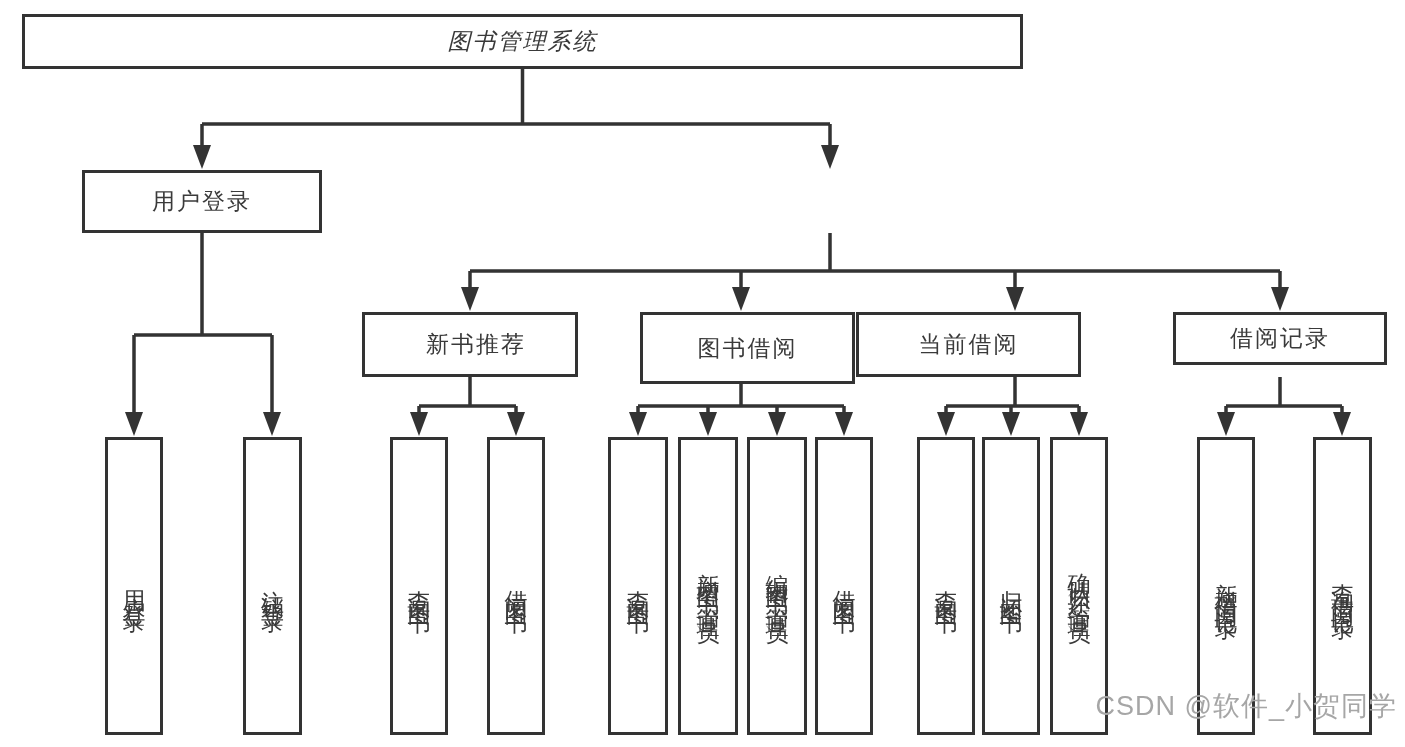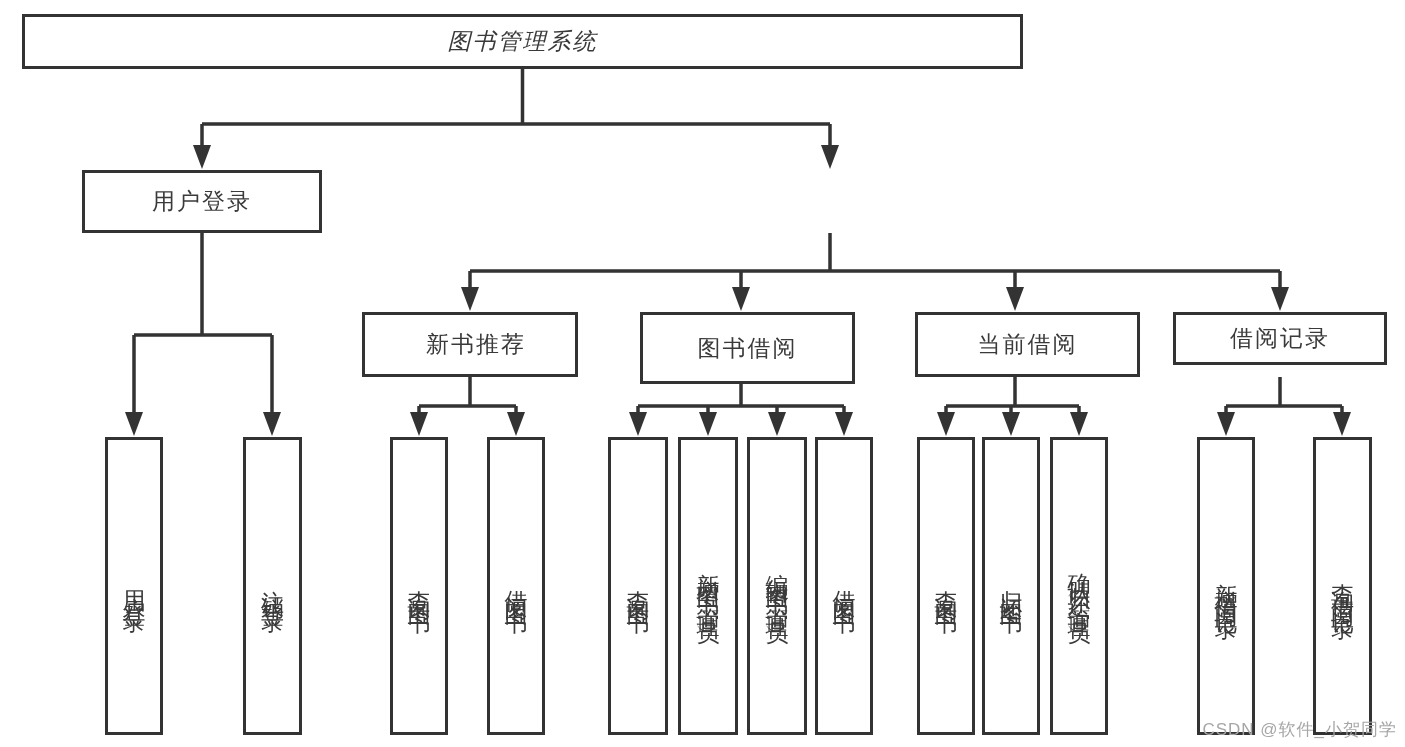--- a/index.html
+++ b/index.html
@@ -35,40 +35,40 @@
     writing-mode:vertical-rl;
     text-orientation:mixed;
     letter-spacing:7px;
     line-height:1;
   }
   .node.root   {left:22px;  top:14px;  width:1001px; height:55px;font-style:italic;}
   .node.n-login{left:82px;  top:170px; width:240px;  height:63px;}
   .node.n-mgmt {left:712px; top:170px; width:236px;  height:63px;}
   .node.n-l3-0 {left:362px; top:312px; width:216px;  height:65px;padding-left:12px;}
   .node.n-l3-1 {left:634px; top:312px; width:215px;  height:72px;margin-left:6px;}
-  .node.n-l3-2 {left:915px; top:312px; width:225px;  height:65px;}
+  .node.n-l3-2 {left:856px; top:312px; width:225px;  height:65px;}
   .node.n-l3-3 {left:1173px;top:312px; width:214px;  height:53px;}
   .node.lf-0 {left:105px; top:437px;width:58px;height:298px;}
   .node.lf-1 {left:243px; top:437px;width:59px;height:298px;}
   .node.lf-2 {left:390px; top:437px;width:58px;height:298px;}
   .node.lf-3 {left:487px; top:437px;width:58px;height:298px;}
   .node.lf-4 {left:608px; top:437px;width:60px;height:298px;}
   .node.lf-5 {left:678px; top:437px;width:60px;height:298px;}
   .node.lf-6 {left:747px; top:437px;width:60px;height:298px;}
   .node.lf-7 {left:815px; top:437px;width:58px;height:298px;}
   .node.lf-8 {left:917px; top:437px;width:58px;height:298px;}
   .node.lf-9 {left:982px; top:437px;width:58px;height:298px;}
   .node.lf-10{left:1050px;top:437px;width:58px;height:298px;}
   .node.lf-11{left:1197px;top:437px;width:58px;height:298px;}
   .node.lf-12{left:1313px;top:437px;width:59px;height:298px;}
   .watermark{
     position:absolute;
-    right:8px;bottom:6px;
+    right:8px;bottom:23px;
     color:var(--wm);
-    font-size:17px;
+    font-size:27px;
     letter-spacing:1px;
     z-index:5;
     white-space:nowrap;
   }
 </style>
 </head>
 <body>
 
 <div class="stage">
 

